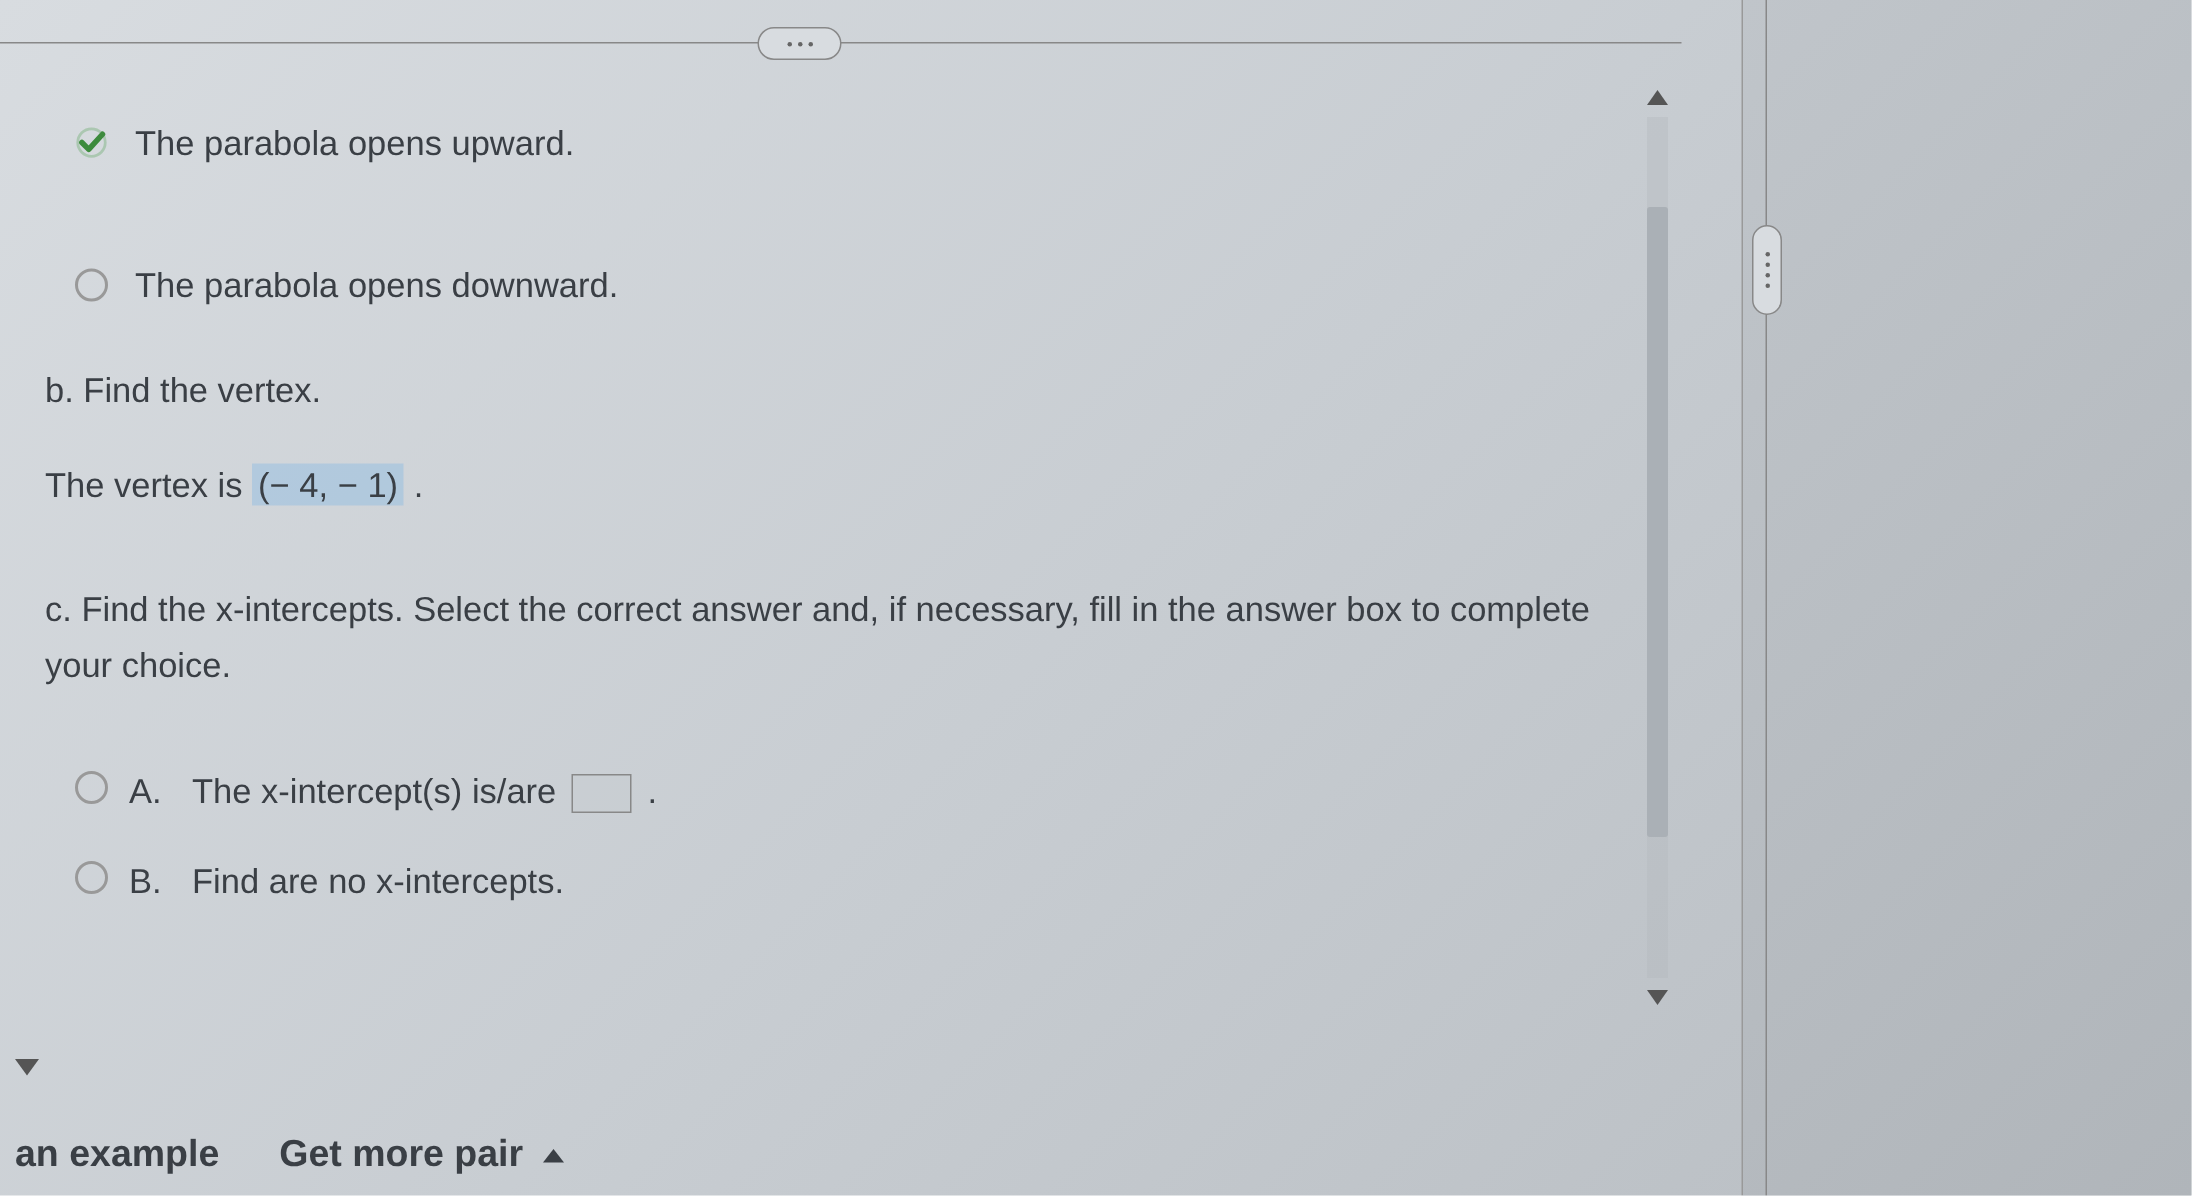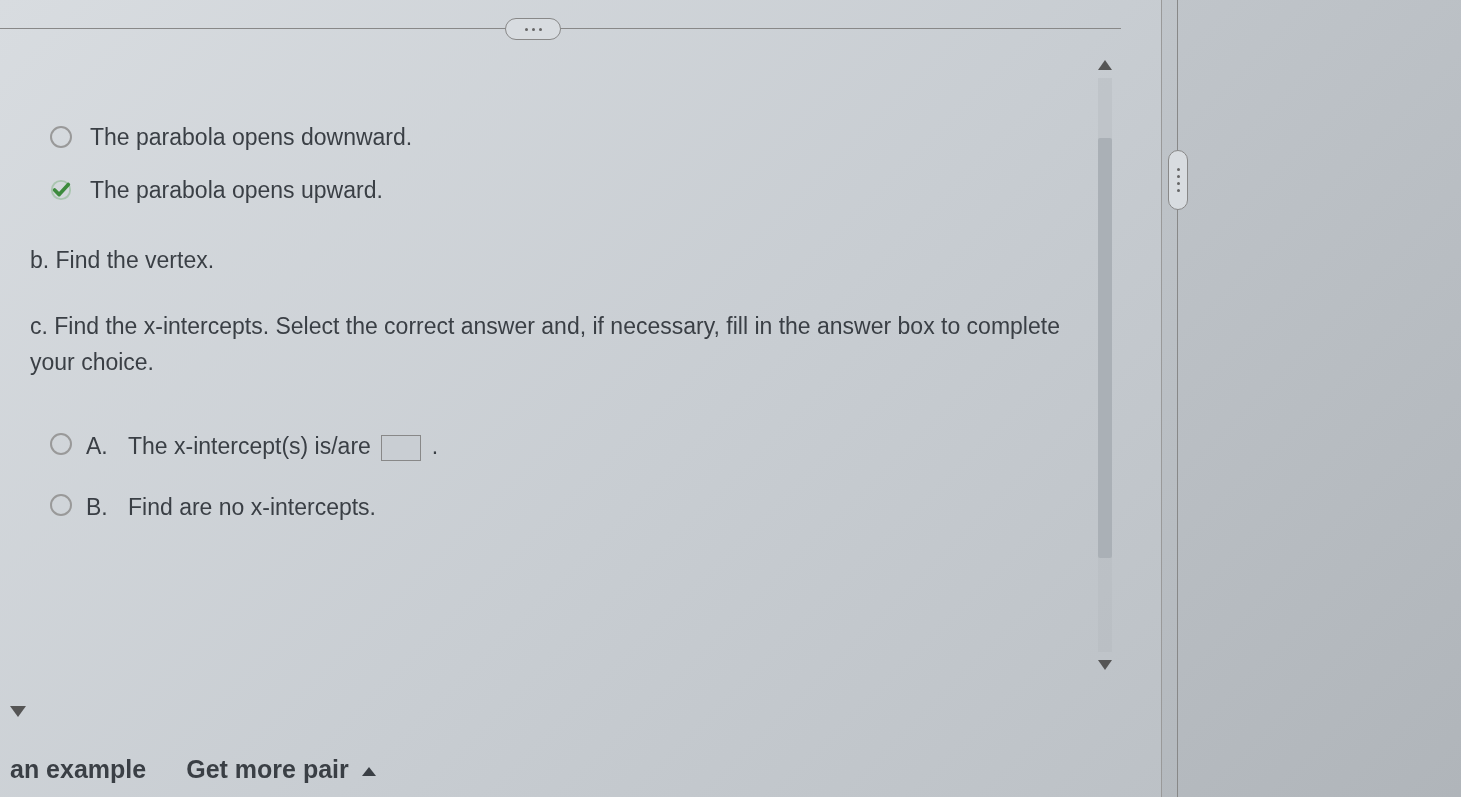--- a/index.html
+++ b/index.html
@@ -94,21 +94,21 @@
     }
     .hint-text {
       margin-top: 8px;
       margin-left: 0;
     }
     .highlighted {
       background: rgba(120, 180, 230, 0.35);
       padding: 1px 4px;
     }
     .part-c {
-      margin-top: 30px;
+      margin-top: 48px;
       line-height: 1.6;
     }
     .choice-block {
       margin-top: 48px;
       margin-left: 20px;
     }
     .choice-row {
       display: flex;
       align-items: flex-start;
       gap: 14px;
@@ -268,37 +268,40 @@
 <div class="main-panel">
   <div class="top-divider"></div>
   <div class="ellipsis-pill">
     <span class="dot"></span>
       <span class="dot"></span>
       <span class="dot"></span>
   </div>
 
   <div class="content-area">
 
-    <div class="option-row">
-      <span class="radio-circle"></span>
-      <span>The parabola opens downward.</span>
-    </div>
-
     <div class="option-row second">
       <span class="radio-check">
         <svg width="24" height="24" viewBox="0 0 24 24">
           <circle cx="12" cy="12" r="10" fill="none" stroke="#4a9d4a" stroke-width="2" opacity="0.3"></circle>
           <path d="M5 12 L10 17 L20 6" fill="none" stroke="#3d8b3d" stroke-width="4" stroke-linecap="round" stroke-linejoin="round"></path>
         </svg>
       </span>
       <span>The parabola opens upward.</span>
     </div>
 
+    <div class="option-row">
+      <span class="radio-circle"></span>
+      <span>The parabola opens downward.</span>
+    </div>
+
     <div class="part-label">b. Find the vertex.</div>
 
+    <div class="part-text">
+      <span>The vertex is </span><span class="highlighted">(− 4, − 1)</span><span> .</span>
+    </div>
 
     <div class="part-c">c. Find the x-intercepts. Select the correct answer and, if necessary, fill in the answer box to complete your choice.</div>
 
     <div class="choice-block">
       <div class="choice-row">
         <span class="choice-radio"></span>
         <span class="choice-letter">A.</span>
         <div class="choice-content">
           <div>
             <span>The x-intercept(s) is/are </span><span class="answer-box"></span><span> .</span>

